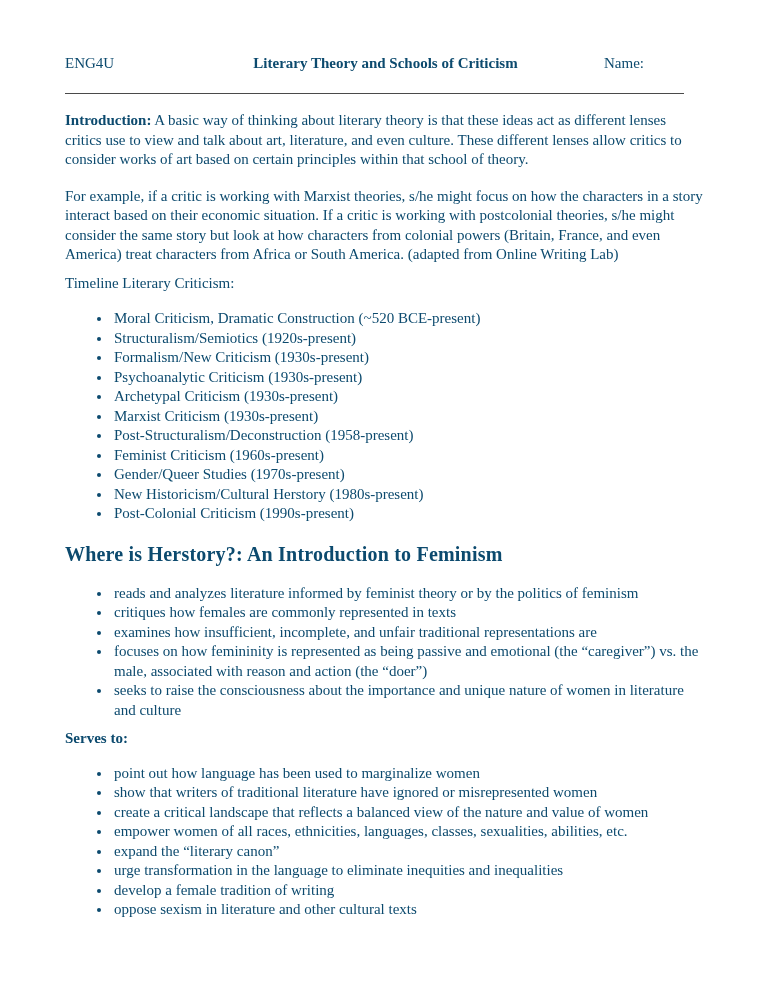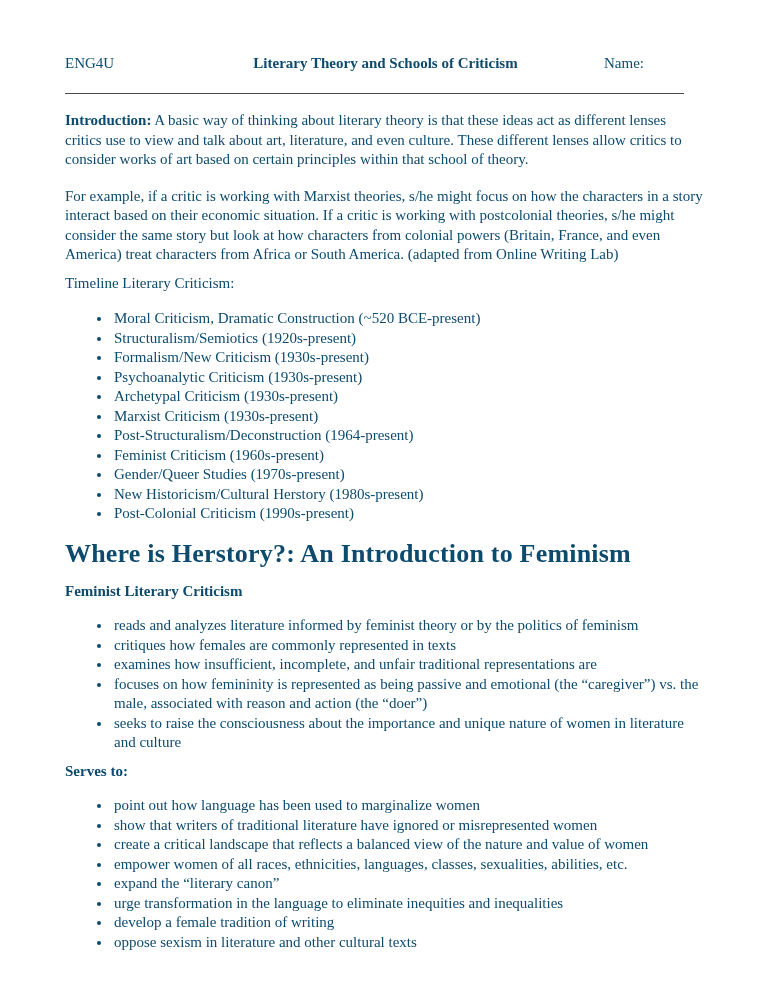--- a/index.html
+++ b/index.html
@@ -56,21 +56,21 @@
   ul.bullets {
     margin: 0;
     padding: 0 0 0 47px;
     list-style: disc;
   }
   ul.bullets li {
     line-height: 19.5px;
     padding-left: 2px;
   }
   h1.section-title {
-    font-size: 26px;
+    font-size: 20px;
     line-height: 30px;
     font-weight: bold;
     margin: 15px 0 0 0;
     letter-spacing: 0.2px;
   }
   .subhead {
     margin: 13px 0 0 0;
     font-weight: bold;
     line-height: 19.5px;
   }
@@ -105,30 +105,29 @@
 
   <p class="bold-head">Timeline Literary Criticism:</p>
 
   <ul class="bullets">
     <li>Moral Criticism, Dramatic Construction (~520 BCE-present)</li>
     <li>Structuralism/Semiotics (1920s-present)</li>
     <li>Formalism/New Criticism (1930s-present)</li>
     <li>Psychoanalytic Criticism (1930s-present)</li>
     <li>Archetypal Criticism (1930s-present)</li>
     <li>Marxist Criticism (1930s-present)</li>
-    <li>Post-Structuralism/Deconstruction (1964-present)</li>
+    <li>Post-Structuralism/Deconstruction (1958-present)</li>
     <li>Feminist Criticism (1960s-present)</li>
     <li>Gender/Queer Studies (1970s-present)</li>
     <li>New Historicism/Cultural Herstory (1980s-present)</li>
     <li>Post-Colonial Criticism (1990s-present)</li>
   </ul>
 
   <h1 class="section-title">Where is Herstory?: An Introduction to Feminism</h1>
 
-  <p class="subhead">Feminist Literary Criticism</p>
 
   <ul class="bullets gap-top">
     <li>reads and analyzes literature informed by feminist theory or by the politics of feminism</li>
     <li>critiques how females are commonly represented in texts</li>
     <li>examines how insufficient, incomplete, and unfair traditional representations are</li>
     <li>focuses on how femininity is represented as being passive and emotional (the “caregiver”) vs. the male, associated with reason and action (the “doer”)</li>
     <li>seeks to raise the consciousness about the importance and unique nature of women in literature and culture</li>
   </ul>
 
   <p class="serves-head">Serves to:</p>

